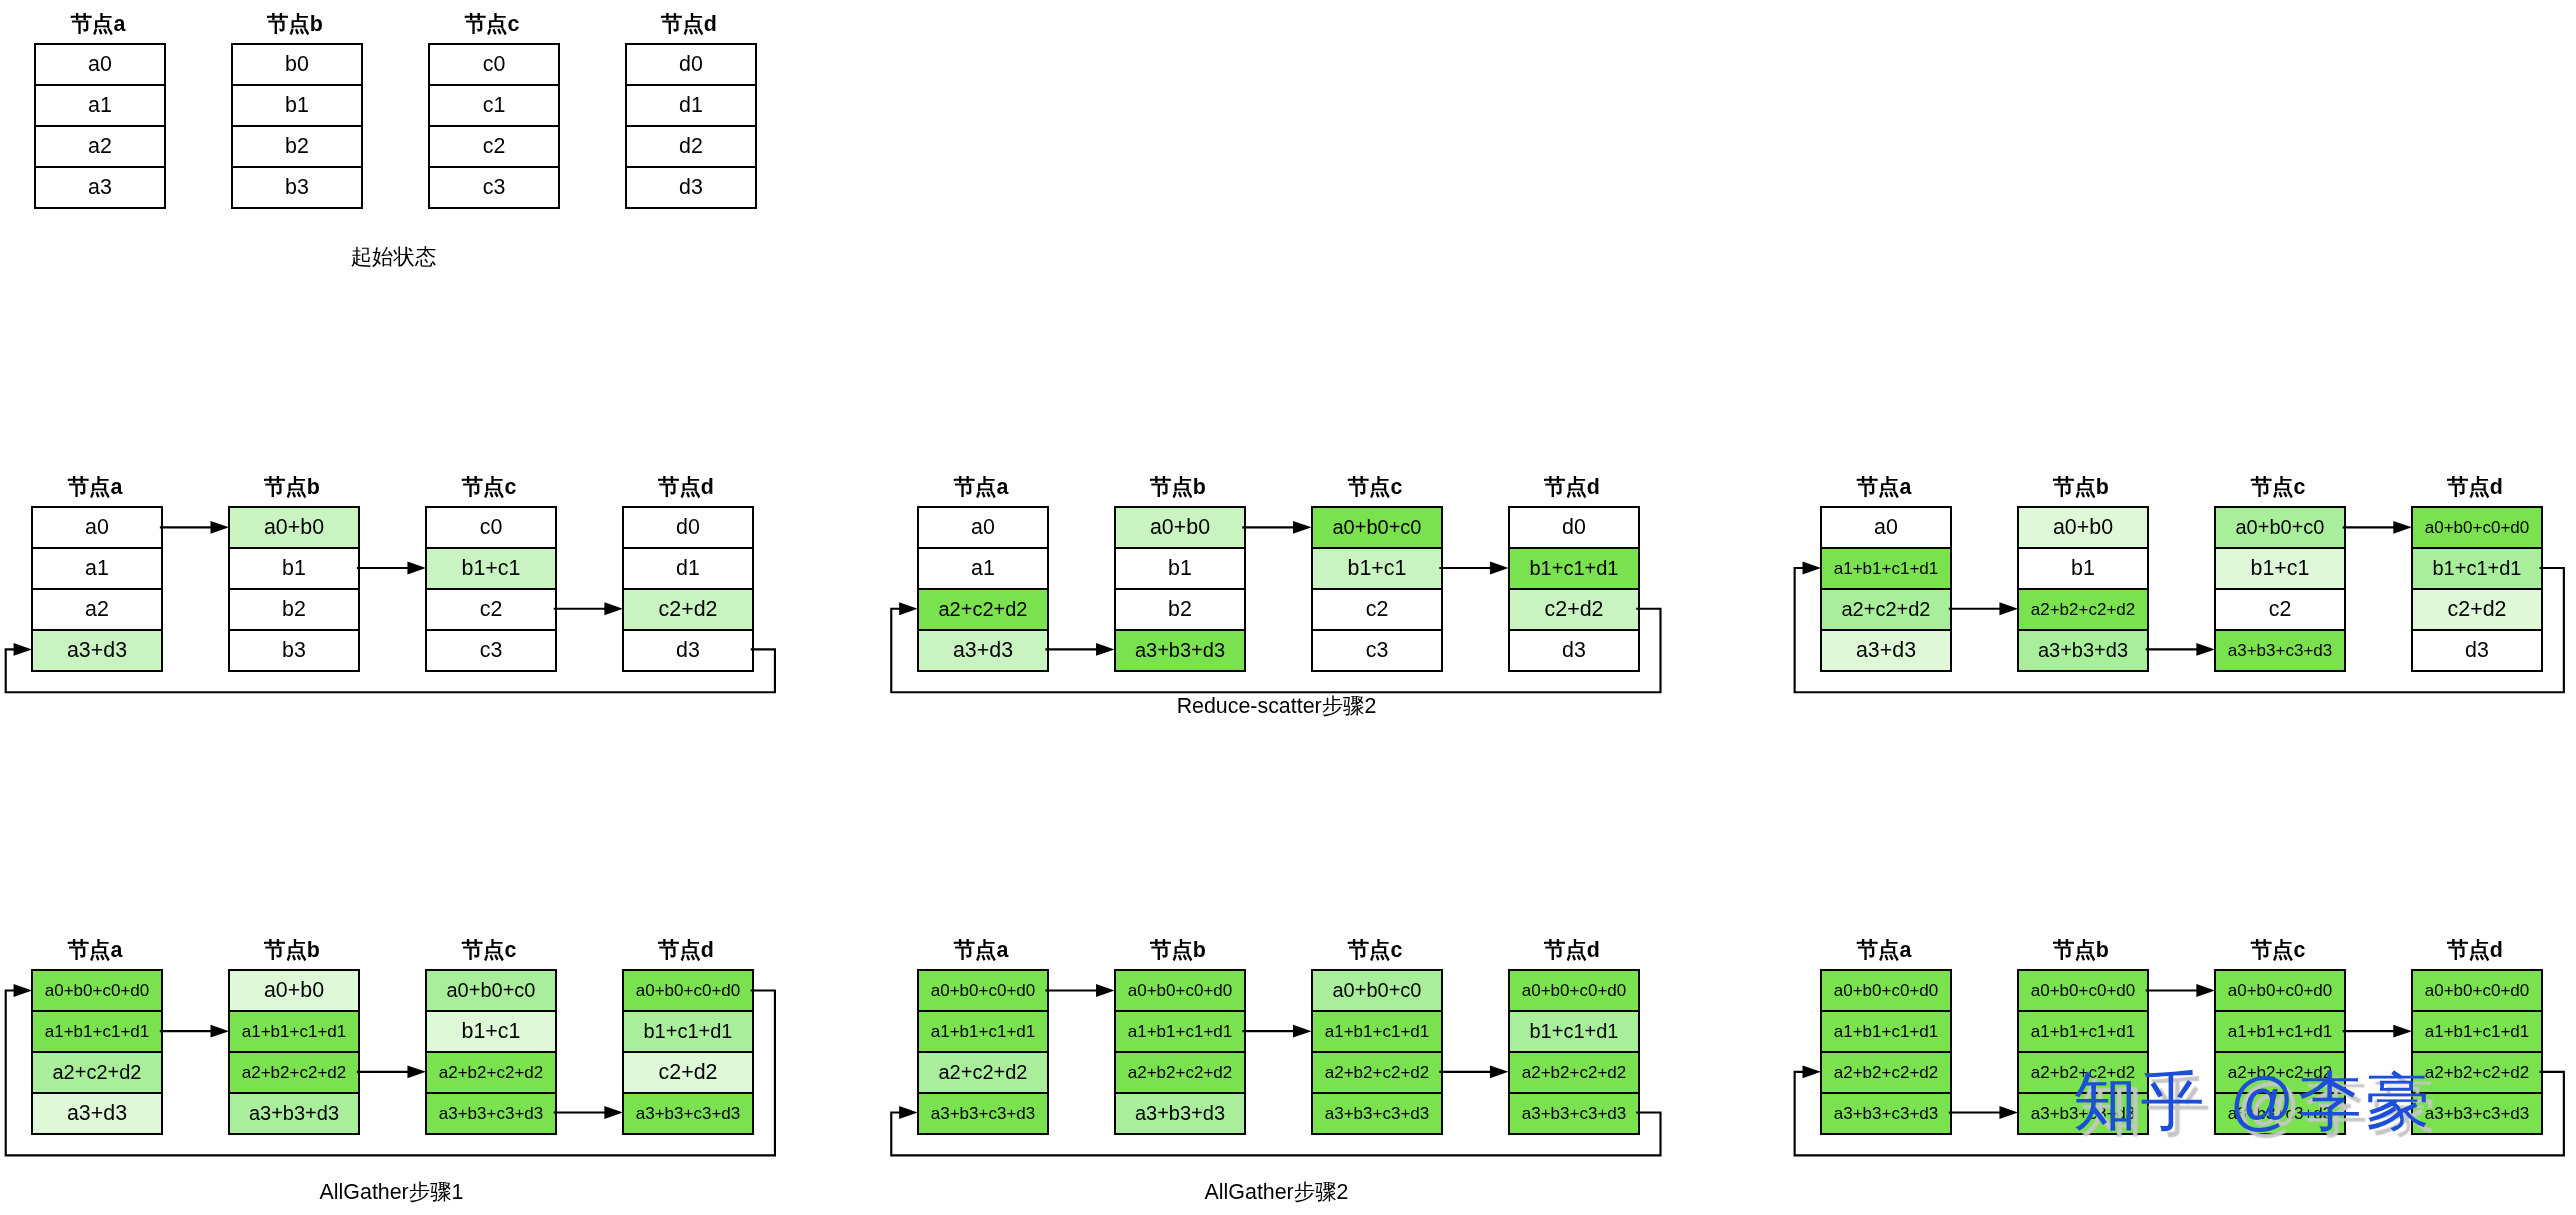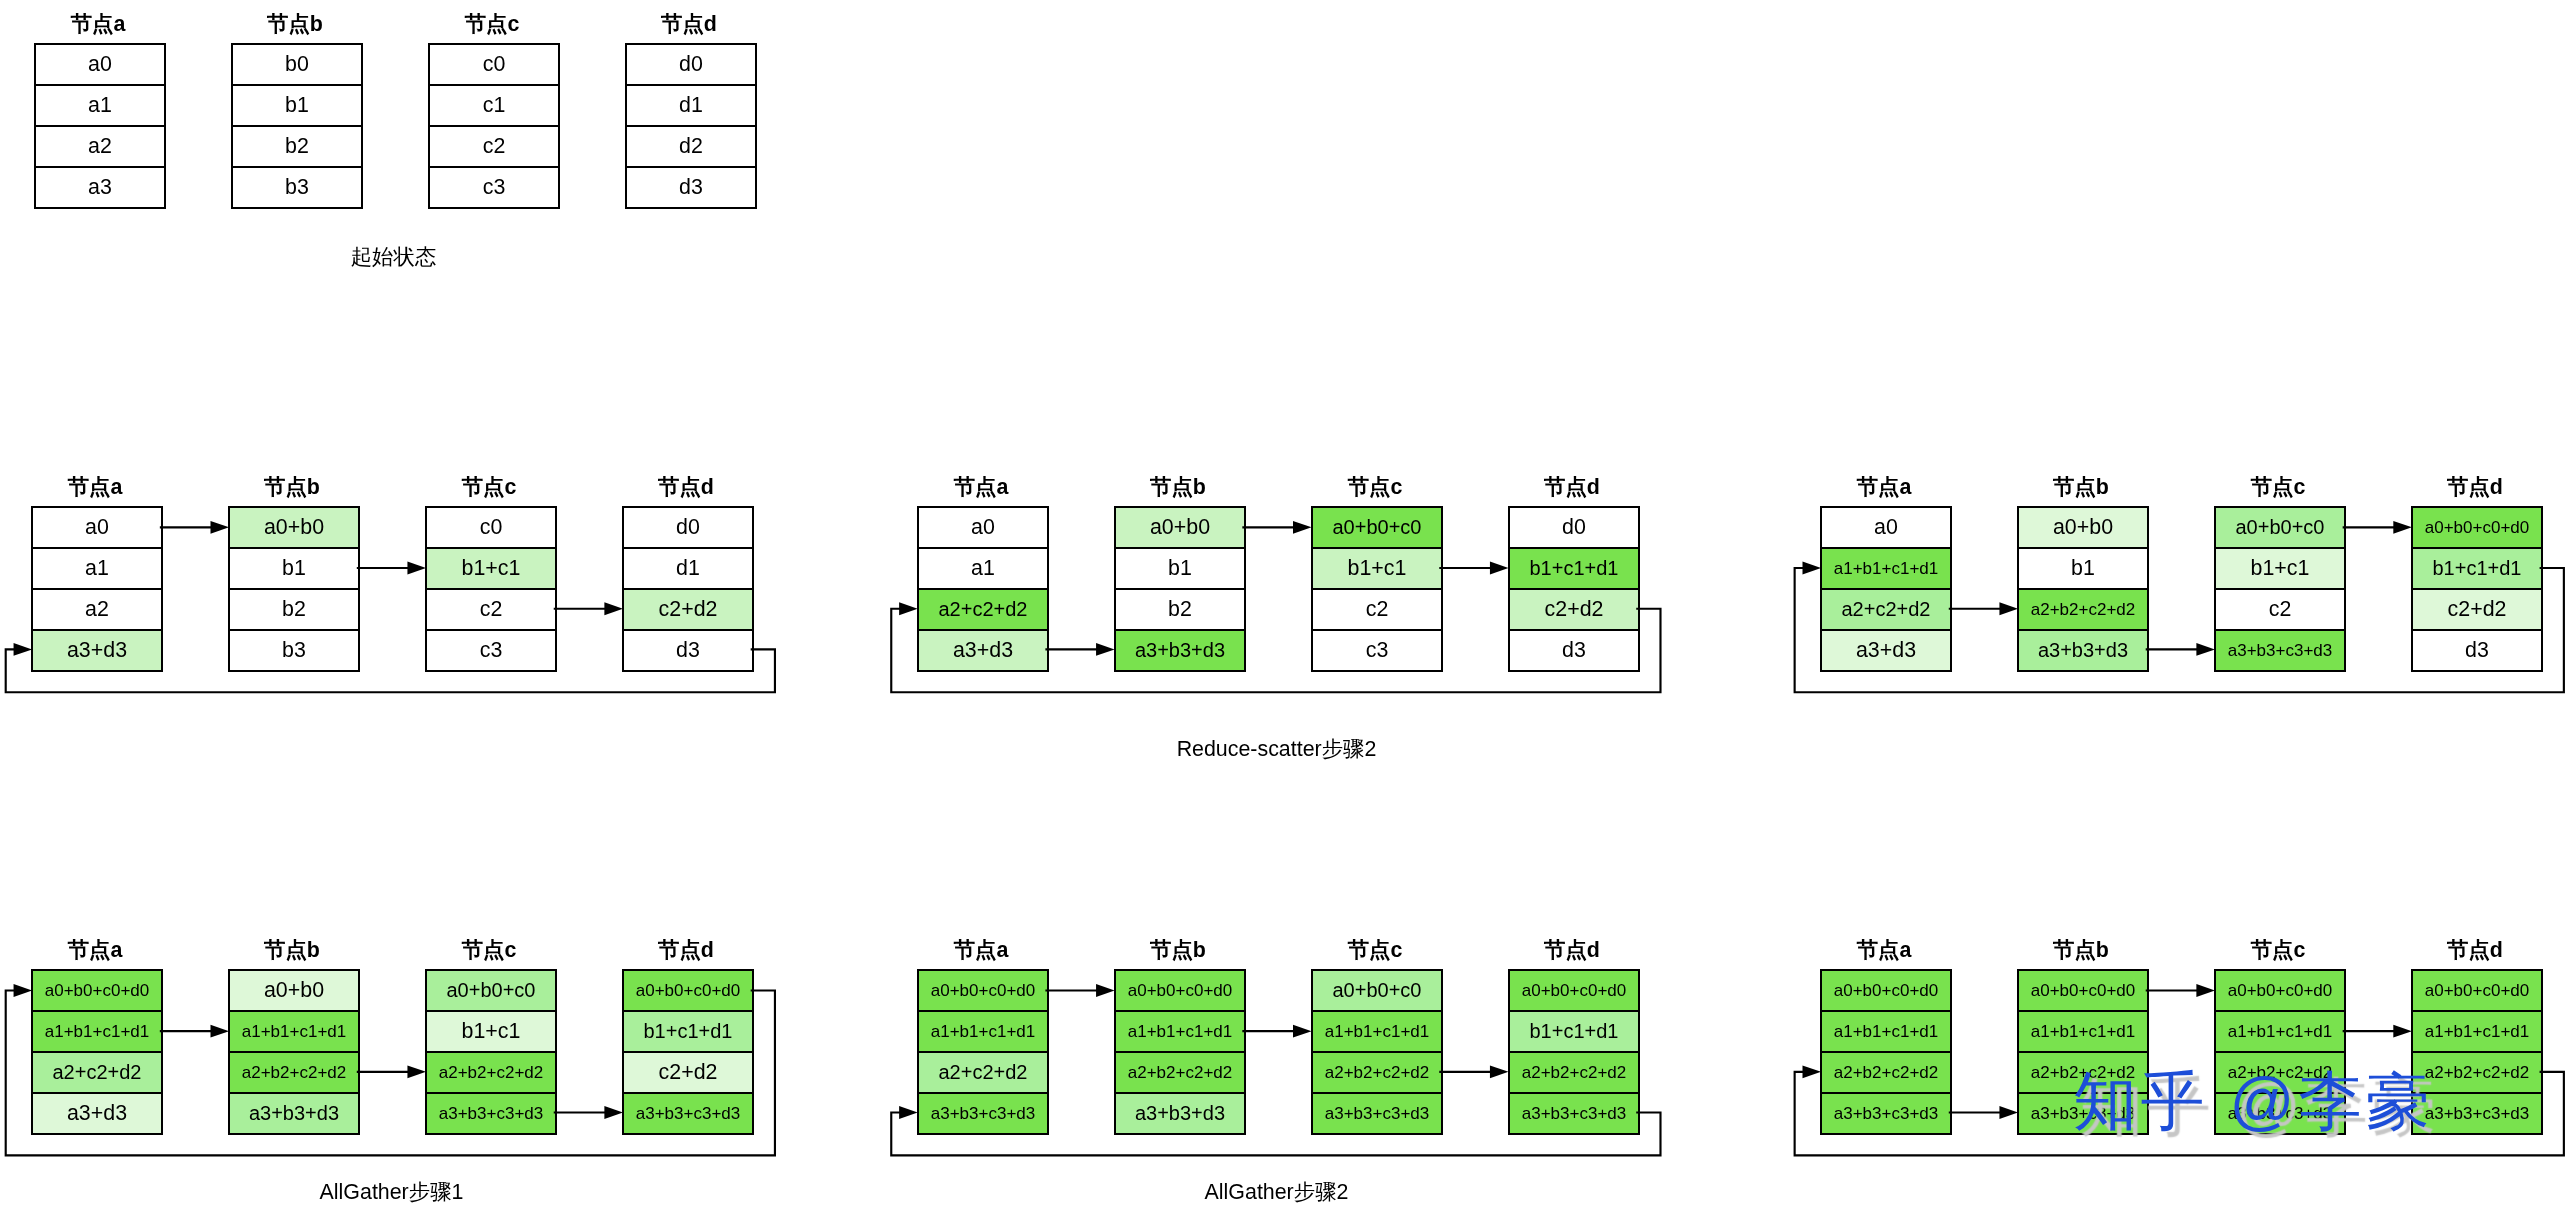--- a/index.html
+++ b/index.html
@@ -161,21 +161,21 @@
       <div class="cell sep" style="background: rgb(255, 255, 255); font-size: 21.4px;">c2</div>
       <div class="cell sep" style="background: rgb(255, 255, 255); font-size: 21.4px;">c3</div>
     </div>
     <div class="node-header" style="left: 1508px; top: 472px; width: 128px;">节点d</div>
     <div class="node-table" style="left: 1508px; top: 506px; width: 128px;">
       <div class="cell" style="background: rgb(255, 255, 255); font-size: 21.4px;">d0</div>
       <div class="cell sep" style="background: rgb(121, 226, 78); font-size: 20px;">b1+c1+d1</div>
       <div class="cell sep" style="background: rgb(201, 243, 192); font-size: 21.4px;">c2+d2</div>
       <div class="cell sep" style="background: rgb(255, 255, 255); font-size: 21.4px;">d3</div>
     </div>
-    <div class="caption" style="left: 991px; top: 734px;">Reduce-scatter步骤2</div>
+    <div class="caption" style="left: 991px; top: 691px;">Reduce-scatter步骤2</div>
     <div class="node-header" style="left: 1820px; top: 472px; width: 128px;">节点a</div>
     <div class="node-table" style="left: 1820px; top: 506px; width: 128px;">
       <div class="cell" style="background: rgb(255, 255, 255); font-size: 21.4px;">a0</div>
       <div class="cell sep" style="background: rgb(121, 226, 78); font-size: 17px;">a1+b1+c1+d1</div>
       <div class="cell sep" style="background: rgb(169, 239, 155); font-size: 20px;">a2+c2+d2</div>
       <div class="cell sep" style="background: rgb(222, 248, 216); font-size: 21.4px;">a3+d3</div>
     </div>
     <div class="node-header" style="left: 2017px; top: 472px; width: 128px;">节点b</div>
     <div class="node-table" style="left: 2017px; top: 506px; width: 128px;">
       <div class="cell" style="background: rgb(222, 248, 216); font-size: 21.4px;">a0+b0</div>

